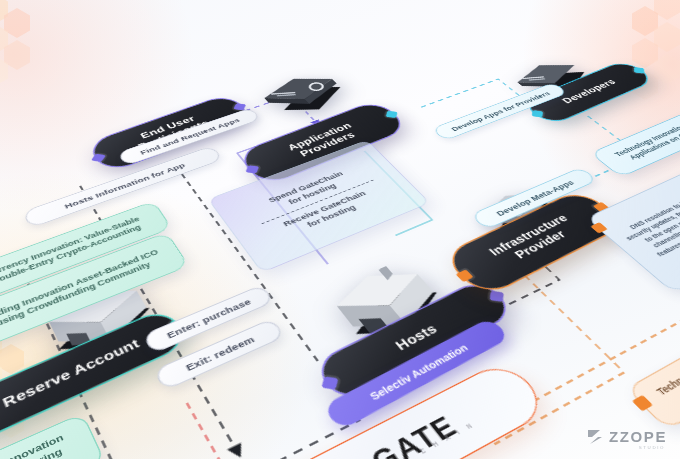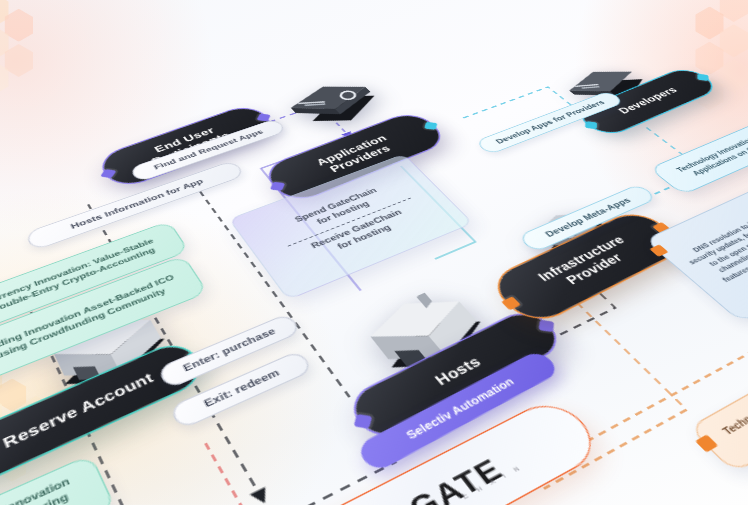--- a/index.html
+++ b/index.html
@@ -365,14 +365,21 @@
           </linearGradient>
         </defs>
         <path d="M13,3 L21,3 L21,12 L31,12 L31,20 L21,20 L21,30 L13,30 L13,20 L3,20 L3,12 L13,12 Z" fill="url(#gl)" transform="rotate(12 17 17)"></path>
       </svg>
       <span class="gword">GATE</span>
       <span class="gsub">C H A I N</span>
     </div>
 
   </div>
 
+  <div id="watermark">
+    <svg width="17" height="17" viewBox="0 0 17 17">
+      <polygon points="1,2 13,2 5,9 15,9 3,16 11,9 1,9" fill="#6b7481"></polygon>
+    </svg>
+    <span class="wm-text">ZZOPE</span>
+    <span class="wm-sub">STUDIO</span>
+  </div>
 
 </div>
 
 </body></html>

